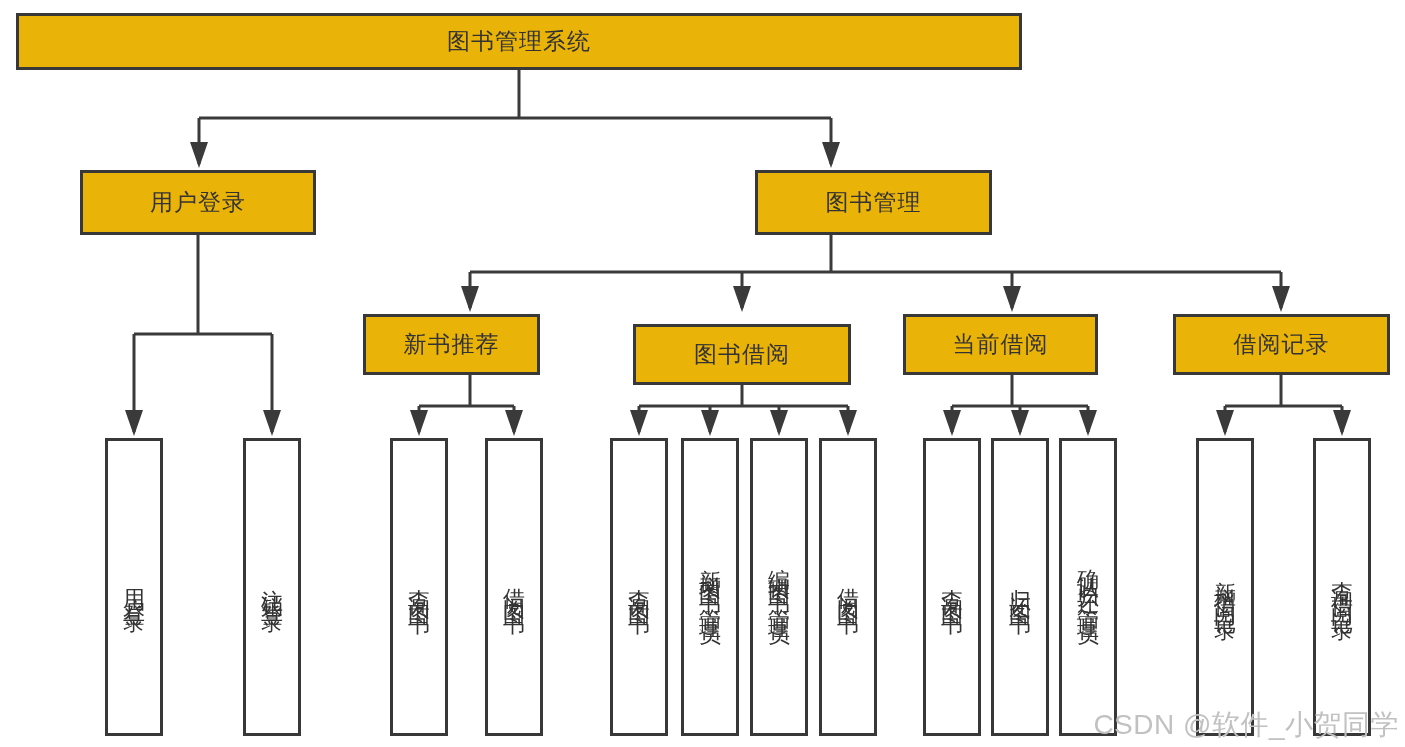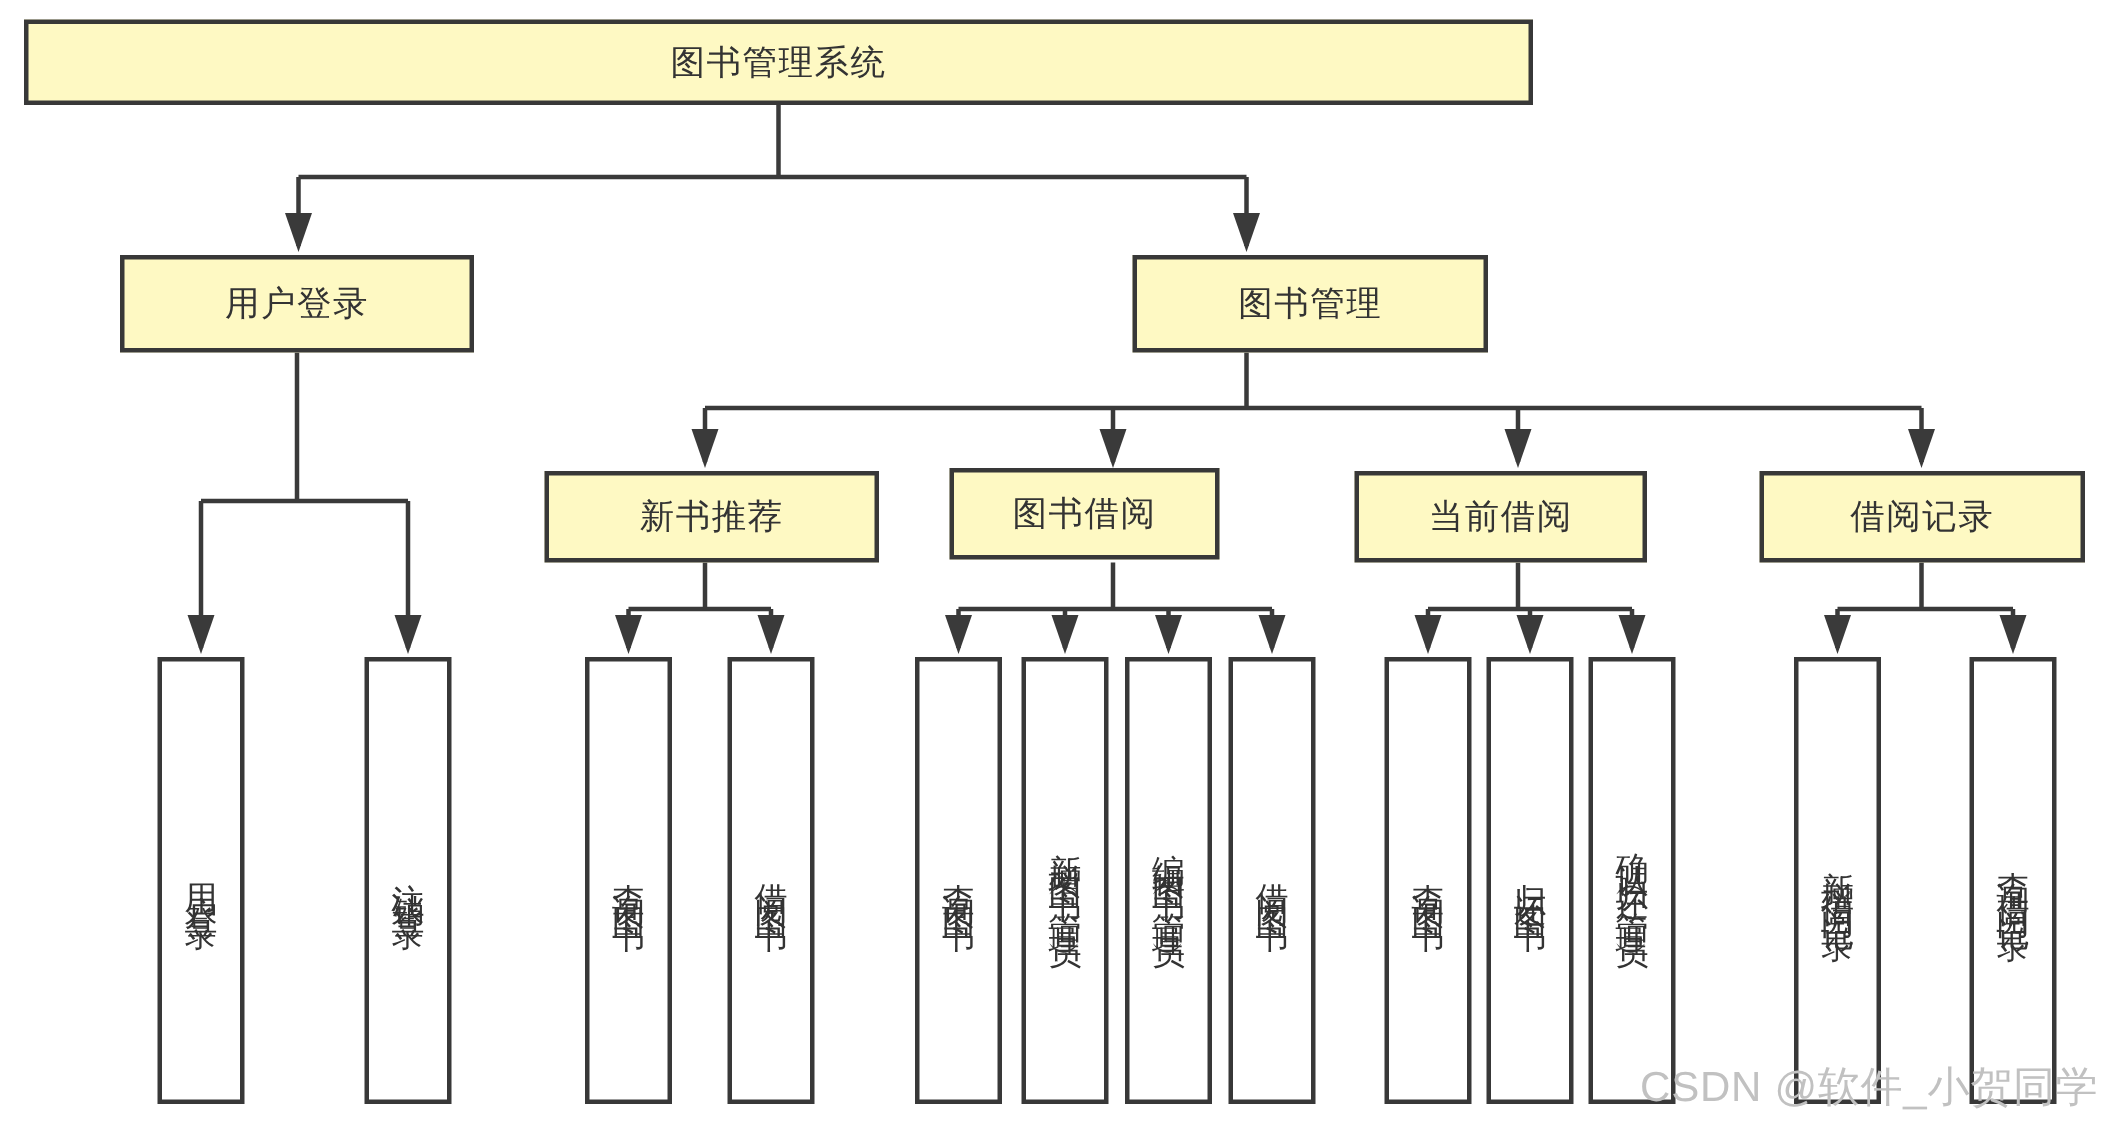--- a/index.html
+++ b/index.html
@@ -27,21 +27,21 @@
     stroke-width: 3;
     fill: none;
   }
   .connectors polygon {
     fill: #3a3a3a;
     stroke: none;
   }
   .hbox {
     position: absolute;
     box-sizing: border-box;
-    background: #fef9c3;
+    background: #eab308;
     border: 3px solid #383838;
     display: flex;
     align-items: center;
     justify-content: center;
   }
   .hbox .lbl {
     font-size: 23px;
     color: #333333;
     letter-spacing: 1px;
     white-space: nowrap;
@@ -122,24 +122,24 @@
     <span class="lbl">图书管理系统</span>
   </div>
 
   <div class="hbox" style="left:80px;top:170px;width:236px;height:65px">
     <span class="lbl">用户登录</span>
   </div>
   <div class="hbox" style="left:755px;top:170px;width:237px;height:65px">
     <span class="lbl">图书管理</span>
   </div>
 
-  <div class="hbox" style="left:363px;top:314px;width:223px;height:61px">
+  <div class="hbox" style="left:363px;top:314px;width:177px;height:61px">
     <span class="lbl">新书推荐</span>
   </div>
-  <div class="hbox" style="left:633px;top:312px;width:180px;height:61px">
+  <div class="hbox" style="left:633px;top:324px;width:218px;height:61px">
     <span class="lbl">图书借阅</span>
   </div>
   <div class="hbox" style="left:903px;top:314px;width:195px;height:61px">
     <span class="lbl">当前借阅</span>
   </div>
   <div class="hbox" style="left:1173px;top:314px;width:217px;height:61px">
     <span class="lbl">借阅记录</span>
   </div>
 
   <div class="vbox" style="left:105px;top:438px;width:58px;height:298px">

